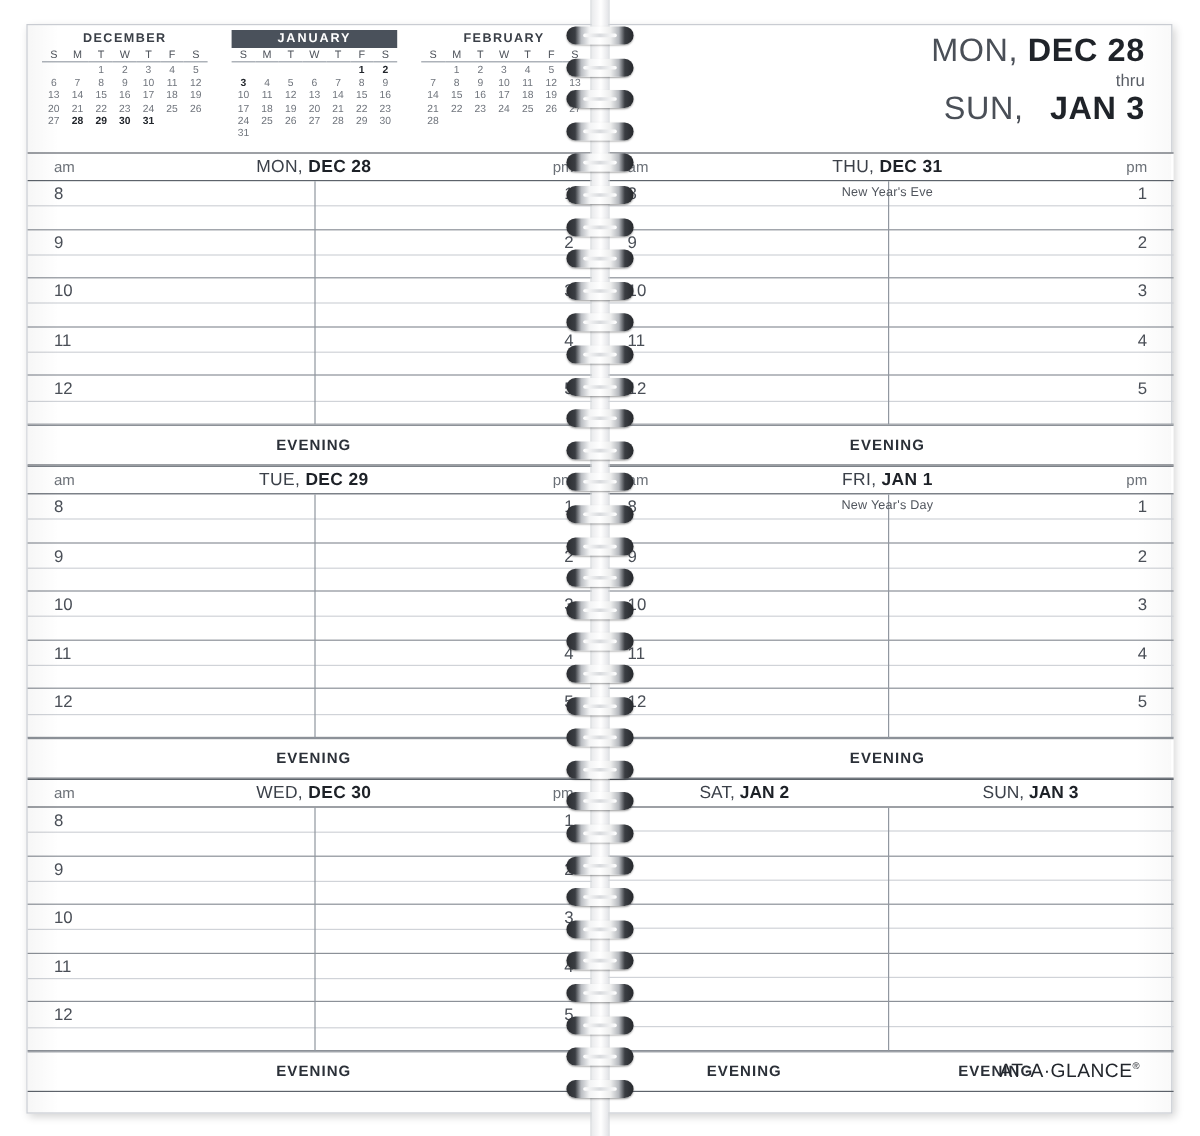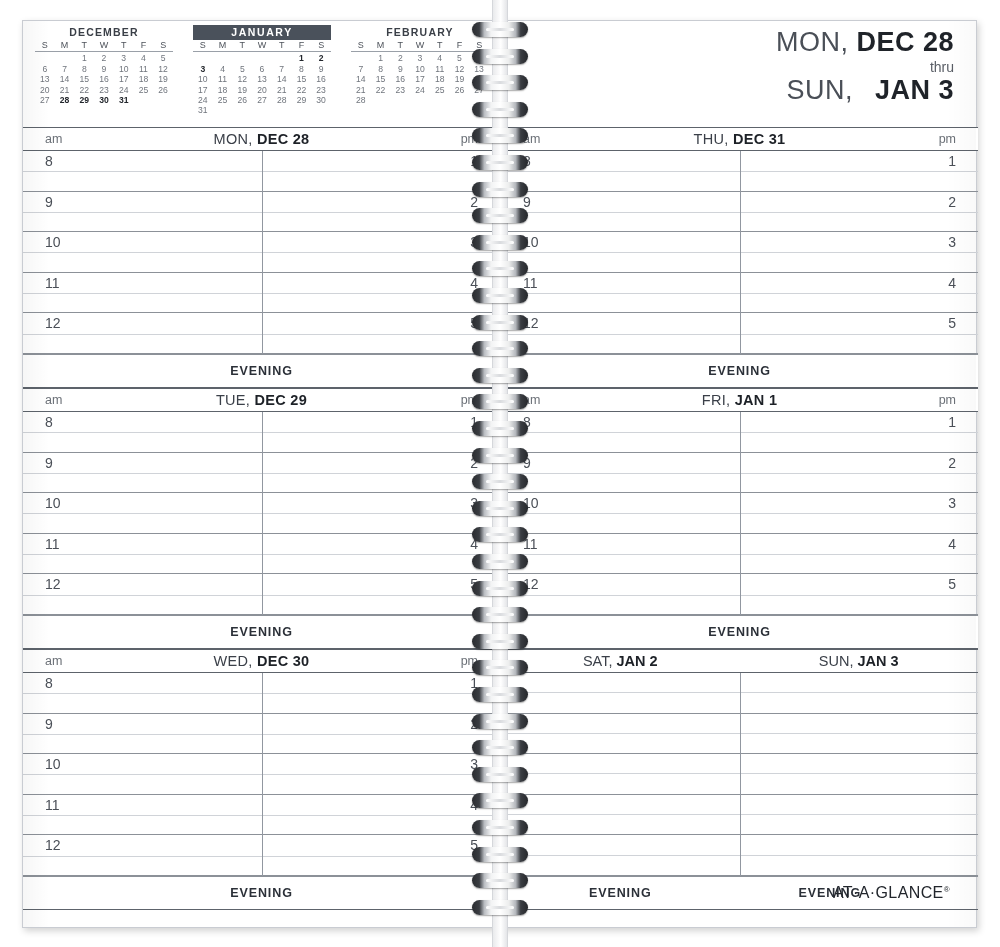--- a/index.html
+++ b/index.html
@@ -660,20 +660,21 @@
                 <div class="hl">11</div>
                 <div class="hr">4</div>
               </div>
               <div class="hrow">
                 <div class="half"></div>
                 <div class="full"></div>
                 <div class="hl">12</div>
                 <div class="hr">5</div>
               </div>
               <div class="vdiv"></div>
+              <div class="note">New Year's Eve</div>
             </div>
             <div class="evening">
               <div class="lbl">EVENING</div>
             </div>
           </div>
           <div class="block">
             <div class="daybar">
               <div class="ampm am">am</div>
               <div class="title"><span>FRI,</span> <span class="bd">JAN 1</span></div>
               <div class="ampm pm">pm</div>
@@ -703,20 +704,21 @@
                 <div class="hl">11</div>
                 <div class="hr">4</div>
               </div>
               <div class="hrow">
                 <div class="half"></div>
                 <div class="full"></div>
                 <div class="hl">12</div>
                 <div class="hr">5</div>
               </div>
               <div class="vdiv"></div>
+              <div class="note">New Year's Day</div>
             </div>
             <div class="evening">
               <div class="lbl">EVENING</div>
             </div>
           </div>
           <div class="block">
             <div class="wk-title">
               <div class="half a"><span>SAT,</span> <span class="bd">JAN 2</span></div>
               <div class="half b"><span>SUN,</span> <span class="bd">JAN 3</span></div>
             </div>

